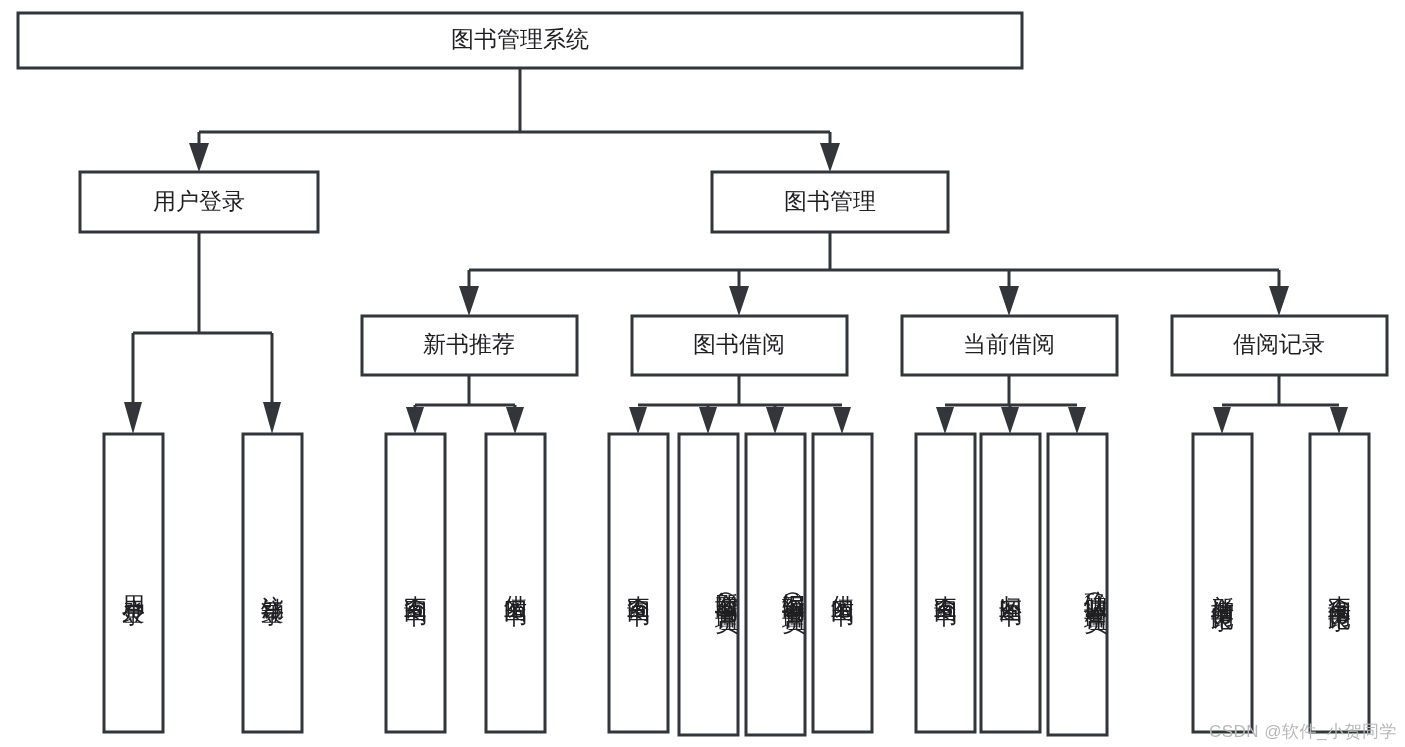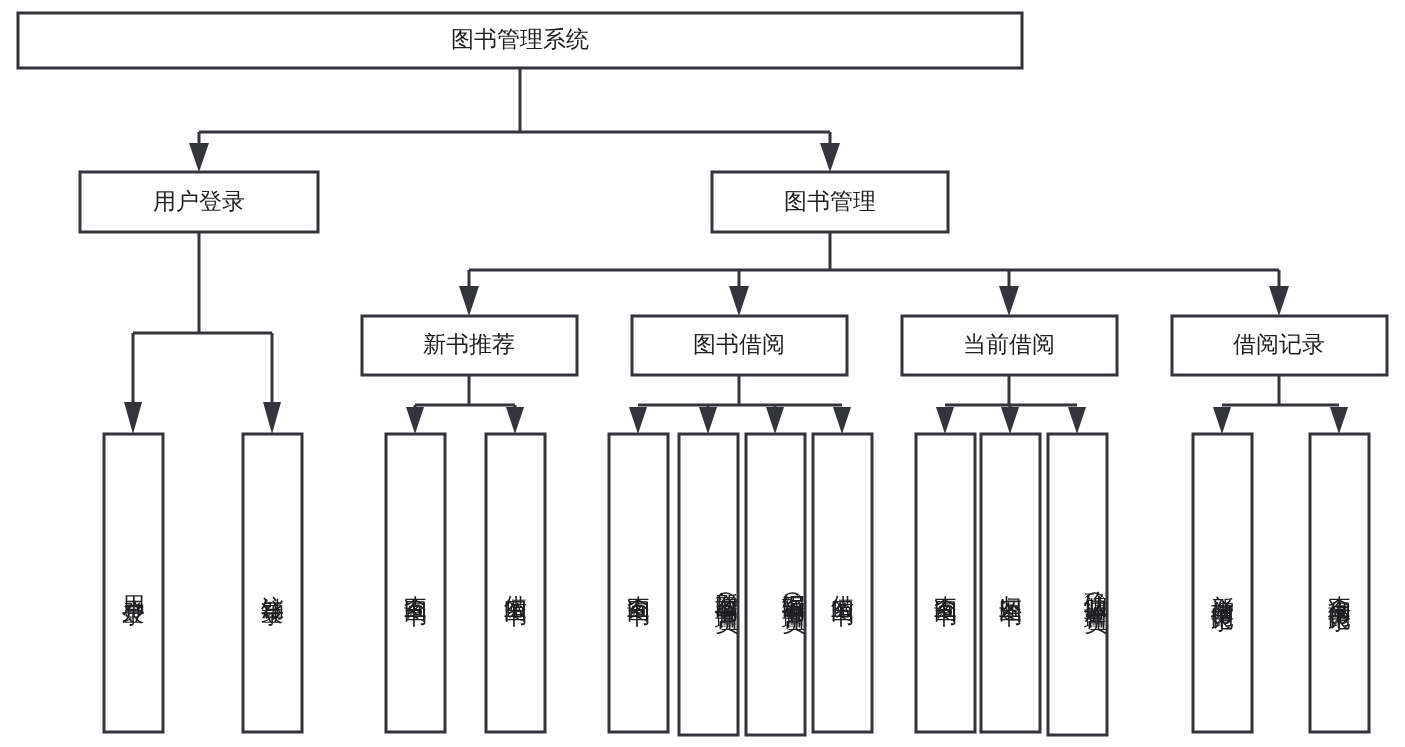--- a/index.html
+++ b/index.html
@@ -207,13 +207,14 @@
   <div class="leaf-text" style="left:746px; top:440px; width:59px; height:292px;">编辑图书（管理员）</div>
   <div class="leaf-text centered" style="left:813px; top:434px; width:59px; height:298px;">借阅图书</div>
 
   <div class="leaf-text centered" style="left:916px; top:434px; width:59px; height:298px;">查询图书</div>
   <div class="leaf-text centered" style="left:981px; top:434px; width:59px; height:298px;">归还图书</div>
   <div class="leaf-text" style="left:1048px; top:440px; width:59px; height:292px;">确认归还（管理员）</div>
 
   <div class="leaf-text centered" style="left:1193px; top:440px; width:59px; height:292px;">新增借阅记录</div>
   <div class="leaf-text centered" style="left:1310px; top:440px; width:59px; height:292px;">查询借阅记录</div>
 
+  <div class="watermark">CSDN @软件_小贺同学</div>
 </div>
 
 </body></html>

